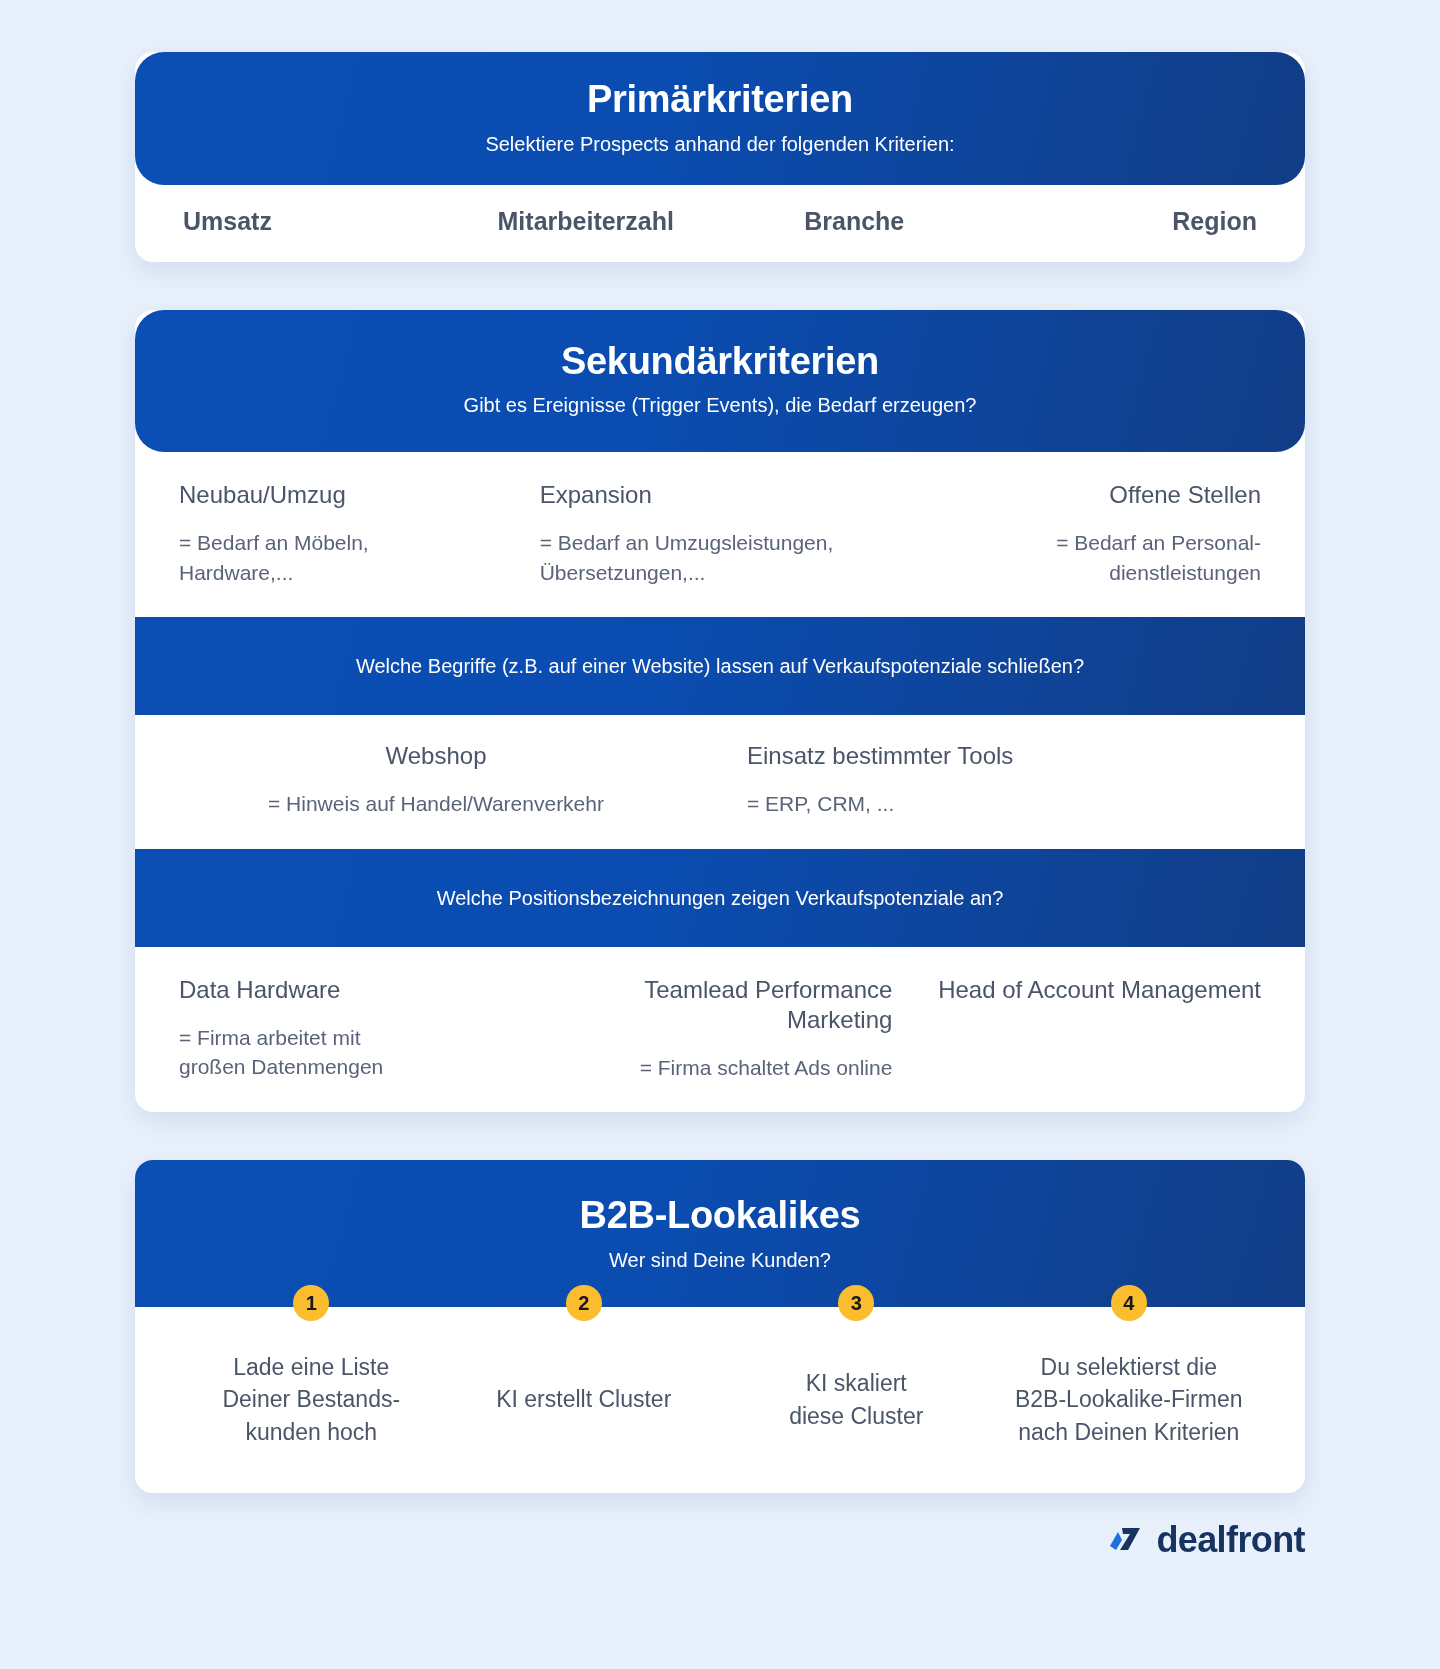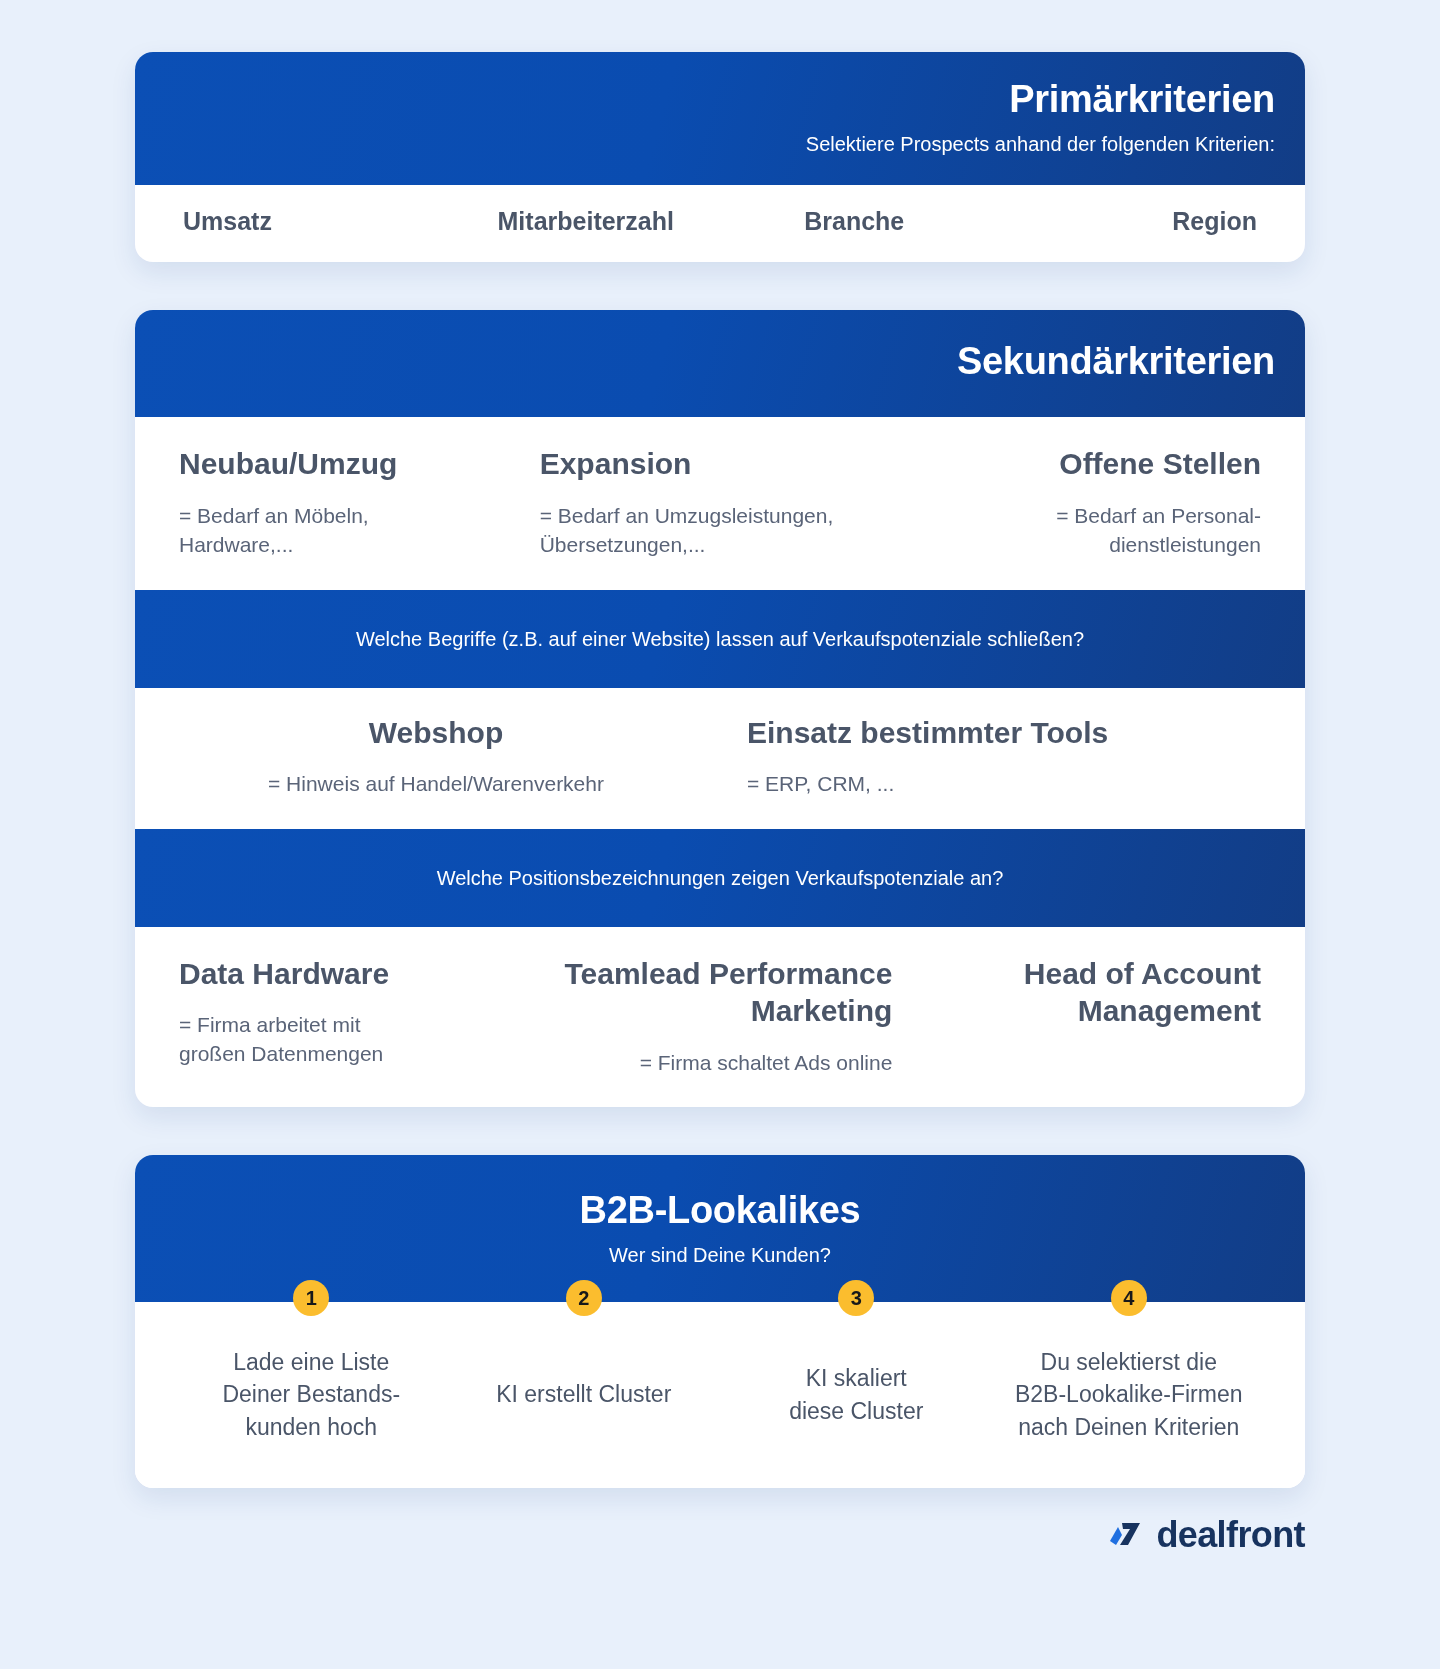--- a/index.html
+++ b/index.html
@@ -35,22 +35,23 @@
   .card {
     background: #ffffff;
     border-radius: 18px;
     overflow: hidden;
     box-shadow: 0 10px 26px rgba(23, 60, 130, 0.10);
   }
 
   .card-head {
     background: linear-gradient(105deg, #0b4fb5 0%, #0a4cb0 45%, #123d86 100%);
     color: #ffffff;
-    text-align: right;
+    text-align: center;
     padding: 26px 30px 28px;
+    border-radius: 29px;
   }
 
   .card-head.tall { padding: 30px 30px 34px; }
 
   .card-title {
     font-size: 38px;
     font-weight: bold;
     letter-spacing: -0.3px;
     line-height: 1.15;
   }
@@ -96,22 +97,22 @@
     display: flex;
     padding: 28px 44px 30px;
   }
   .trio > div { flex: 1; }
 
   .trio .col.left   { text-align: left; padding-right: 14px; }
   .trio .col.center { text-align: right; padding: 0 10px; }
   .trio .col.right  { text-align: right; padding-left: 14px; }
 
   .item-title {
-    font-size: 30px;
-    font-weight: bold;
+    font-size: 24px;
+    font-weight: normal;
     color: #4a5568;
     line-height: 1.25;
     margin-bottom: 18px;
   }
 
   .item-desc {
     font-size: 21px;
     font-weight: 400;
     color: #5a6478;
     line-height: 1.4;
@@ -229,20 +230,21 @@
         <div class="primary-item c">Branche</div>
         <div class="primary-item d">Region</div>
       </div>
     </section>
 
     <div class="gap-md"></div>
 
     <section class="card">
       <div class="card-head tall">
         <div class="card-title">Sekundärkriterien</div>
+        <div class="card-subtitle">Gibt es Ereignisse (Trigger Events), die Bedarf erzeugen?</div>
       </div>
 
       <div class="trio">
         <div class="col left">
           <div class="item-title">Neubau/Umzug</div>
           <div class="item-desc">= Bedarf an Möbeln,
    Hardware,...</div>
         </div>
         <div class="col left">
           <div class="item-title">Expansion</div>

